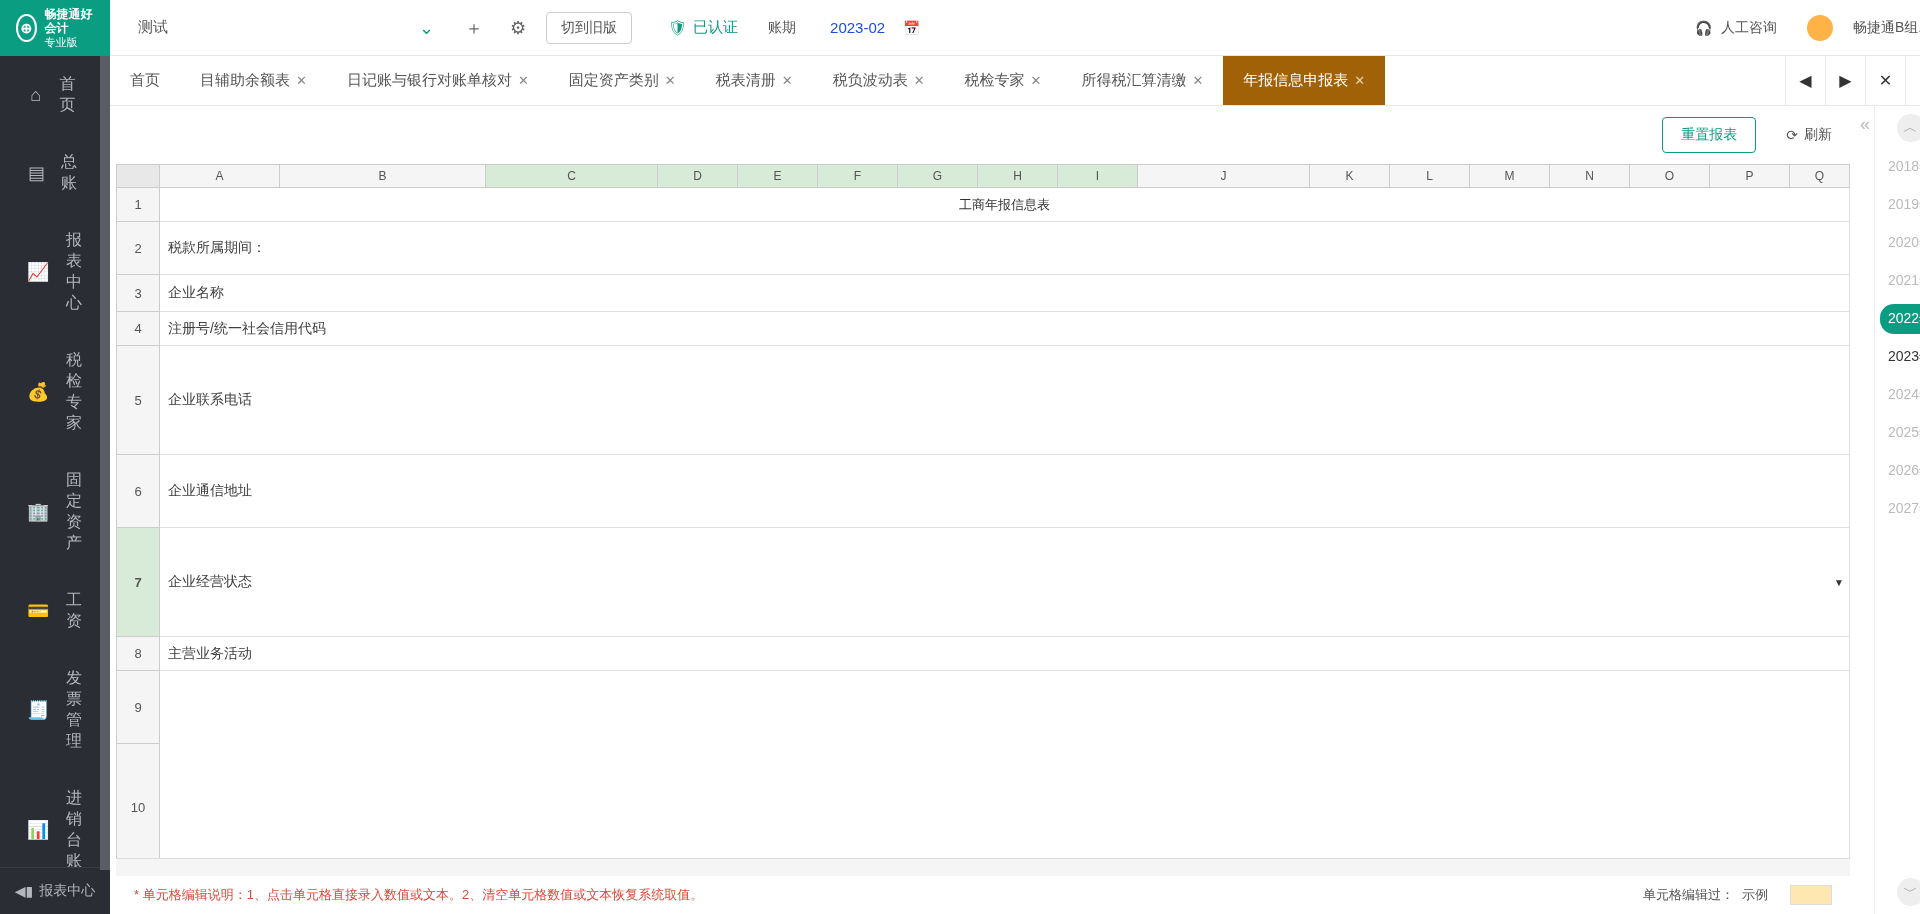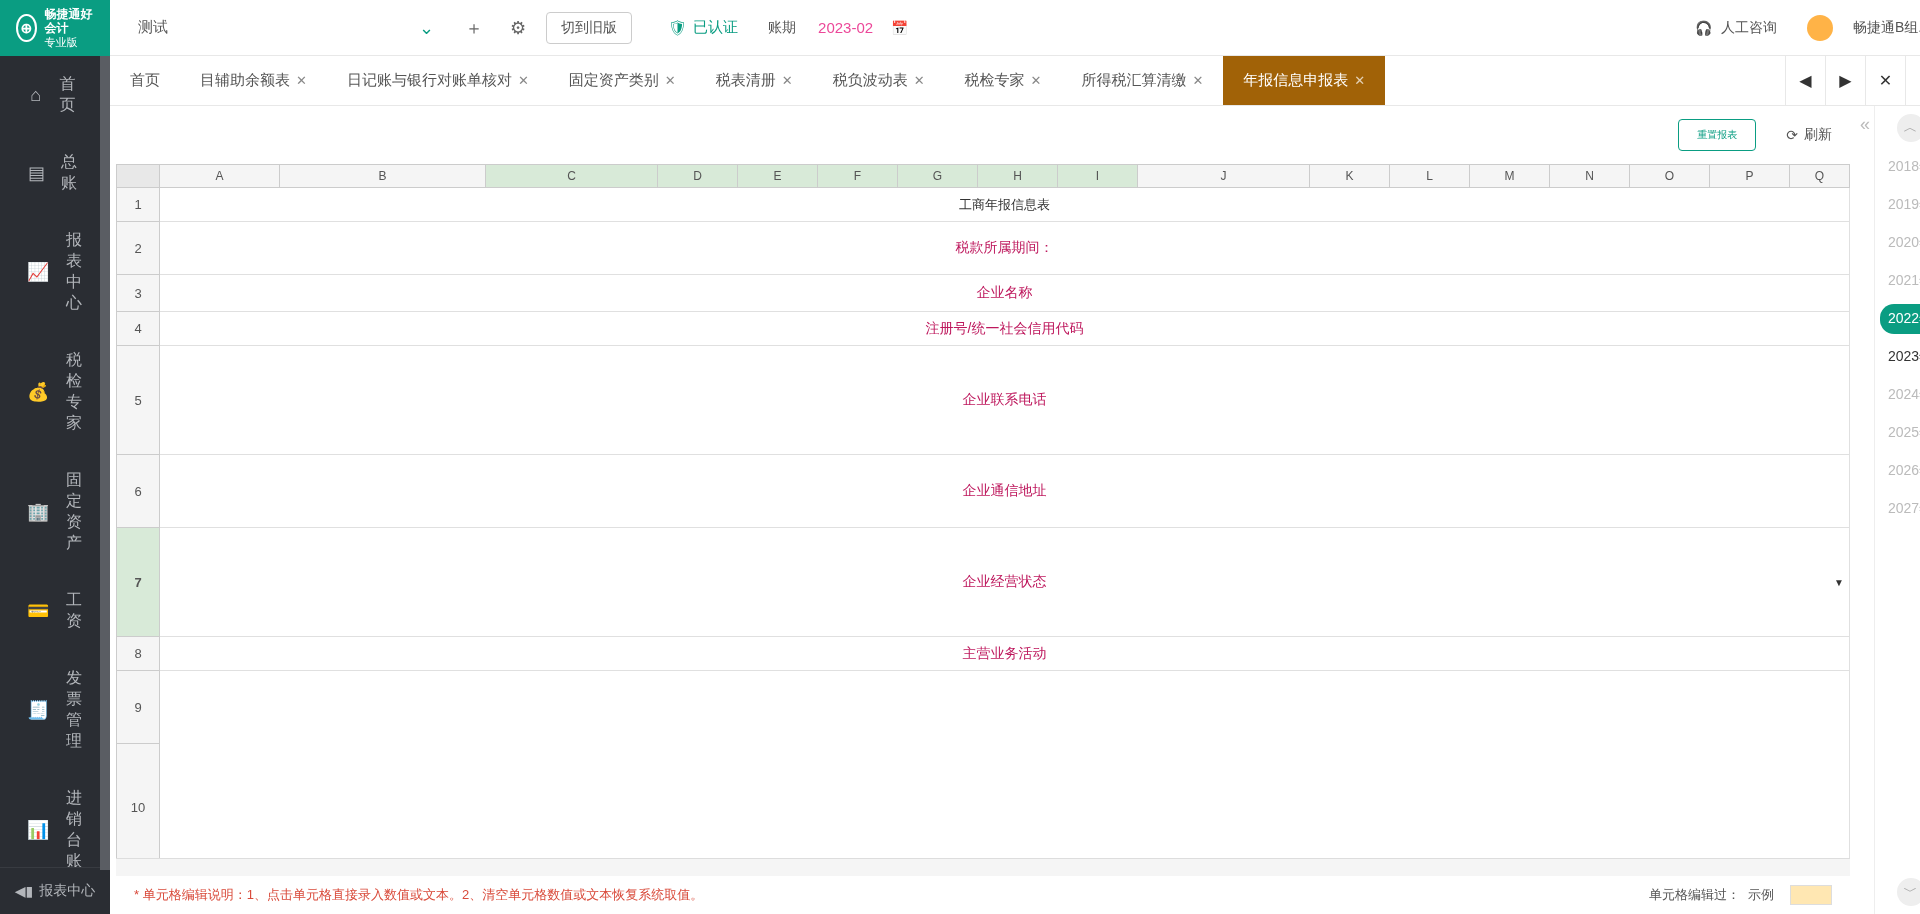--- a/index.html
+++ b/index.html
@@ -17,53 +17,53 @@
 .sidebar-footer{padding:14px 0;text-align:center;color:#b3b6bb;cursor:pointer;display:flex;align-items:center;justify-content:center;gap:6px;border-top:1px solid #383b41}
 .sidebar-scroll{position:absolute;right:0;top:56px;bottom:44px;width:10px;background:#5a5d63}
 .main{flex:1;display:flex;flex-direction:column;height:100%}
 .topbar{height:56px;display:flex;align-items:center;padding:0 16px;gap:12px;border-bottom:1px solid #e8e8e8}
 .company-select{flex:0 0 320px;display:flex;align-items:center;justify-content:space-between;padding:0 12px;height:36px;cursor:pointer;color:#555;font-size:15px}
 .chev{color:#0a9d82;font-size:18px}
 .icon-btn{width:32px;height:32px;display:flex;align-items:center;justify-content:center;cursor:pointer;color:#666;font-size:18px}
 .old-ver-btn{border:1px solid #ccc;padding:6px 14px;border-radius:4px;cursor:pointer;color:#555;font-size:14px}
 .verified{color:#0a9d82;display:flex;align-items:center;gap:6px;margin-left:24px;font-size:15px}
 .period-label{margin-left:18px;color:#555}
-.period-val{margin-left:10px;color:#ec4899;font-size:15px}
+.period-val{margin-left:22px;color:#1d4ed8;font-size:15px}
 .cal-icon{color:#0a9d82;margin-left:6px;cursor:pointer}
 .top-spacer{flex:1}
 .support{display:flex;align-items:center;gap:8px;color:#555;cursor:pointer}
 .avatar{width:26px;height:26px;background:#ffb347;border-radius:50%;margin-left:18px}
 .username{margin-left:8px;color:#555;font-size:14px}
 .tabs-bar{height:50px;display:flex;align-items:stretch;border-bottom:1px solid #e8e8e8;position:relative}
 .tabs-scroll{flex:1;display:flex;align-items:stretch;overflow:hidden}
 .tab{display:flex;align-items:center;padding:0 20px;gap:6px;cursor:pointer;color:#555;font-size:15px;white-space:nowrap}
 .tab.active{background:#a16207;color:#fff}
 .tab-close{font-size:13px;opacity:.7}
 .tabs-controls{display:flex;align-items:center;border-left:1px solid #e8e8e8}
 .tabs-controls .ctrl{width:40px;display:flex;align-items:center;justify-content:center;cursor:pointer;color:#333;font-size:16px;border-right:1px solid #e8e8e8;height:100%}
 .content{flex:1;display:flex;min-height:0}
 .content-main{flex:1;display:flex;flex-direction:column;min-height:0}
 .sub-toolbar{height:58px;display:flex;align-items:center;padding:0 24px;gap:10px}
 .sub-tab{padding:10px 16px;cursor:pointer;color:#666;font-size:15px}
 .sub-tab.active{background:#f0f5f3;color:#0a9d82;border-bottom:2px solid #0a9d82}
 .sub-spacer{flex:1}
-.reset-btn{border:1px solid #0a9d82;color:#0a9d82;padding:8px 18px;border-radius:4px;cursor:pointer;font-size:10px}
+.reset-btn{border:1px solid #0a9d82;color:#0a9d82;padding:8px 18px;border-radius:4px;cursor:pointer;font-size:14px}
 .refresh-btn{display:flex;align-items:center;gap:6px;color:#555;cursor:pointer;margin-left:20px}
 .sheet-wrap{flex:1;display:flex;flex-direction:column;min-height:0;padding:0 6px}
 .col-header{display:flex;height:24px;background:#f5f5f5}
 .corner{width:44px;background:#e8e8e8;border:1px solid #ccc}
 .col-h{border:1px solid #ccc;border-left:none;display:flex;align-items:center;justify-content:center;font-size:12px;color:#555;background:#f5f5f5}
 .col-h.sel{background:#d8ead8}
 .sheet-body{flex:1;overflow:auto;position:relative}
 .sheet-table{display:table;table-layout:fixed;width:100%}
 .srow{display:table-row}
 .rh{display:table-cell;width:44px;background:#f5f5f5;border:1px solid #ccc;border-top:none;text-align:center;vertical-align:middle;font-size:13px;color:#555;height:34px}
 .rh.sel{background:#d8ead8;font-weight:bold}
 .cell{display:table-cell;border:1px solid #e0e0e0;border-top:none;border-left:none;padding:0 8px;vertical-align:middle;height:34px;font-size:14px;color:#333;background:#fff}
-.cell.label{text-align:center;color:#be185d}
+.cell.label{text-align:left;color:#404040}
 .cell.title{text-align:center;font-size:13px}
 .cell.gray{background:#f5f5f5;border-color:#d5d5d5}
 .selcell{outline:2px solid #0a8a60;outline-offset:-2px;position:relative}
 .dd-arrow{position:absolute;right:6px;top:50%;transform:translateY(-50%);font-size:10px;color:#333}
 .hscroll{height:18px;background:#f5f5f5;border-top:1px solid #ddd}
 .footer-note{height:38px;display:flex;align-items:center;padding:0 24px;font-size:13px}
 .note-red{color:#d94a3a}
 .note-spacer{flex:1}
 .edited-label{color:#555;margin-right:8px}
 .edited-swatch{width:42px;height:20px;background:#ffe7b2;border:1px solid #ddd}
@@ -296,21 +296,21 @@
                 </div>
               </div>
           </div>
           <div class="hscroll"></div>
         </div>
 
         <div class="footer-note">
           <span class="note-red">* 单元格编辑说明：1、点击单元格直接录入数值或文本。2、清空单元格数值或文本恢复系统取值。</span>
           <div class="note-spacer"></div>
           <span class="edited-label">单元格编辑过：</span>
-          <span style="margin-right:16px;color:#555">示例</span>
+          <span style="margin-right:22px;color:#555">示例</span>
           <div class="edited-swatch"></div>
         </div>
       </div>
 
       <div class="collapse-handle">«</div>
 
       <div class="year-panel">
         <div class="year-arrow">︿</div>
         <div class="year-list" id="years">
             <div class="year-item">2018年</div>

